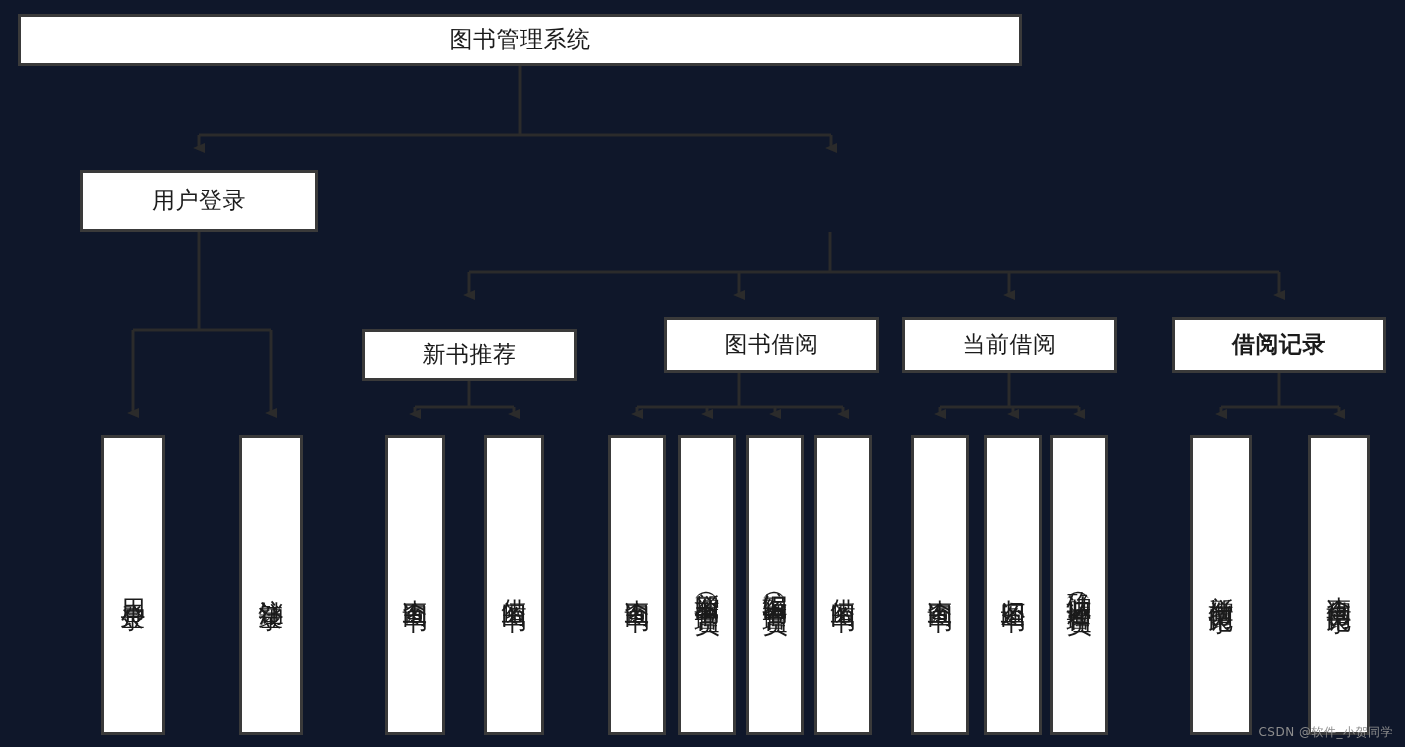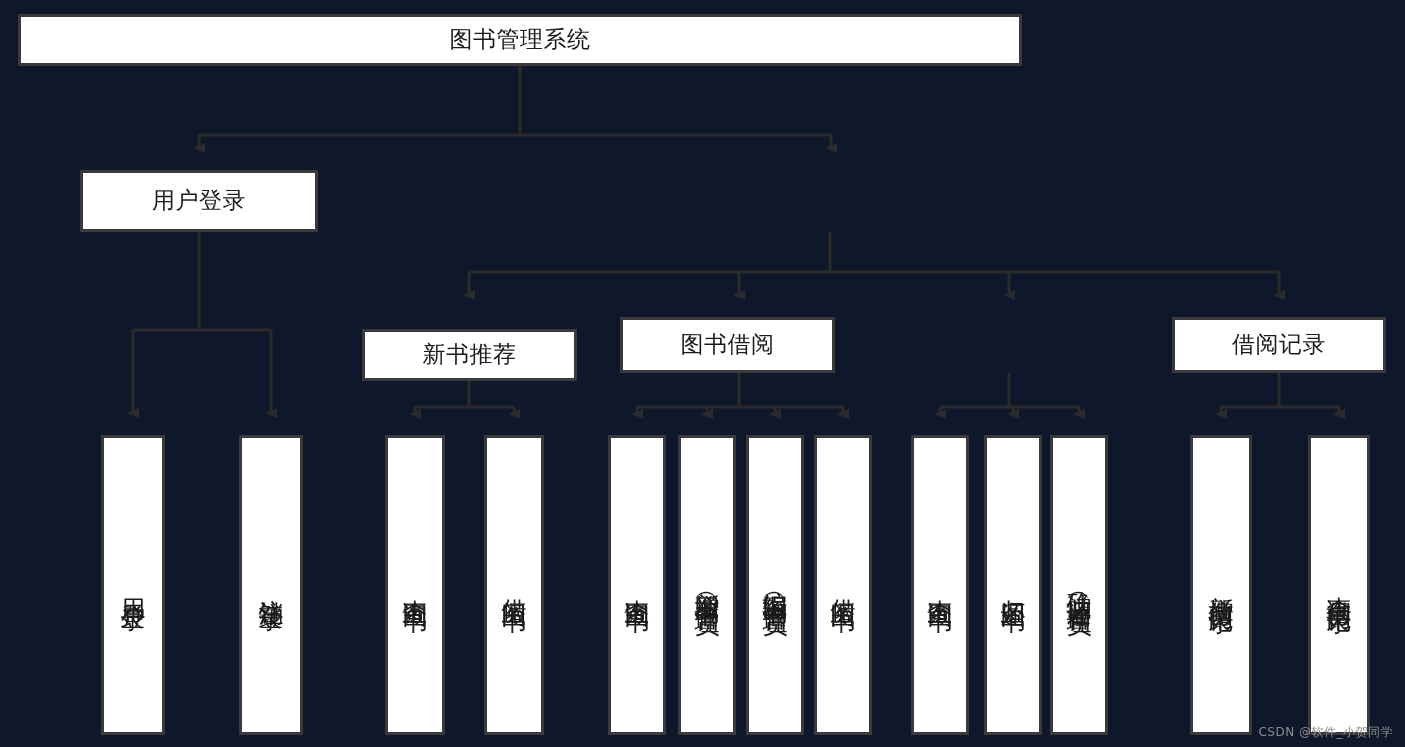--- a/index.html
+++ b/index.html
@@ -125,24 +125,27 @@
     <span class="label">图书管理系统</span>
   </div>
 
   <div class="node" style="left:80px; top:170px; width:238px; height:62px;">
     <span class="label">用户登录</span>
   </div>
 
   <div class="node" style="left:362px; top:317px; width:215px; height:52px;margin-top:12px;">
     <span class="label">新书推荐</span>
   </div>
-  <div class="node" style="left:620px; top:317px; width:215px; height:56px;">
+  <div class="node" style="left:664px; top:317px; width:215px; height:56px;">
     <span class="label">图书借阅</span>
   </div>
-  <div class="node" style="left:1172px; top:317px; width:214px; height:56px;">
+  <div class="node" style="left:902px; top:317px; width:215px; height:56px;">
+    <span class="label">当前借阅</span>
+  </div>
+  <div class="node" style="left:1172px; top:317px; width:214px; height:56px;font-weight:bold;">
     <span class="label">借阅记录</span>
   </div>
 
   <div class="node vertical" style="left:101px; top:435px; width:64px; height:300px;">
     <span class="label">用户登录</span>
   </div>
   <div class="node vertical" style="left:239px; top:435px; width:64px; height:300px;">
     <span class="label">注销登录</span>
   </div>
   <div class="node vertical" style="left:385px; top:435px; width:60px; height:300px;">

